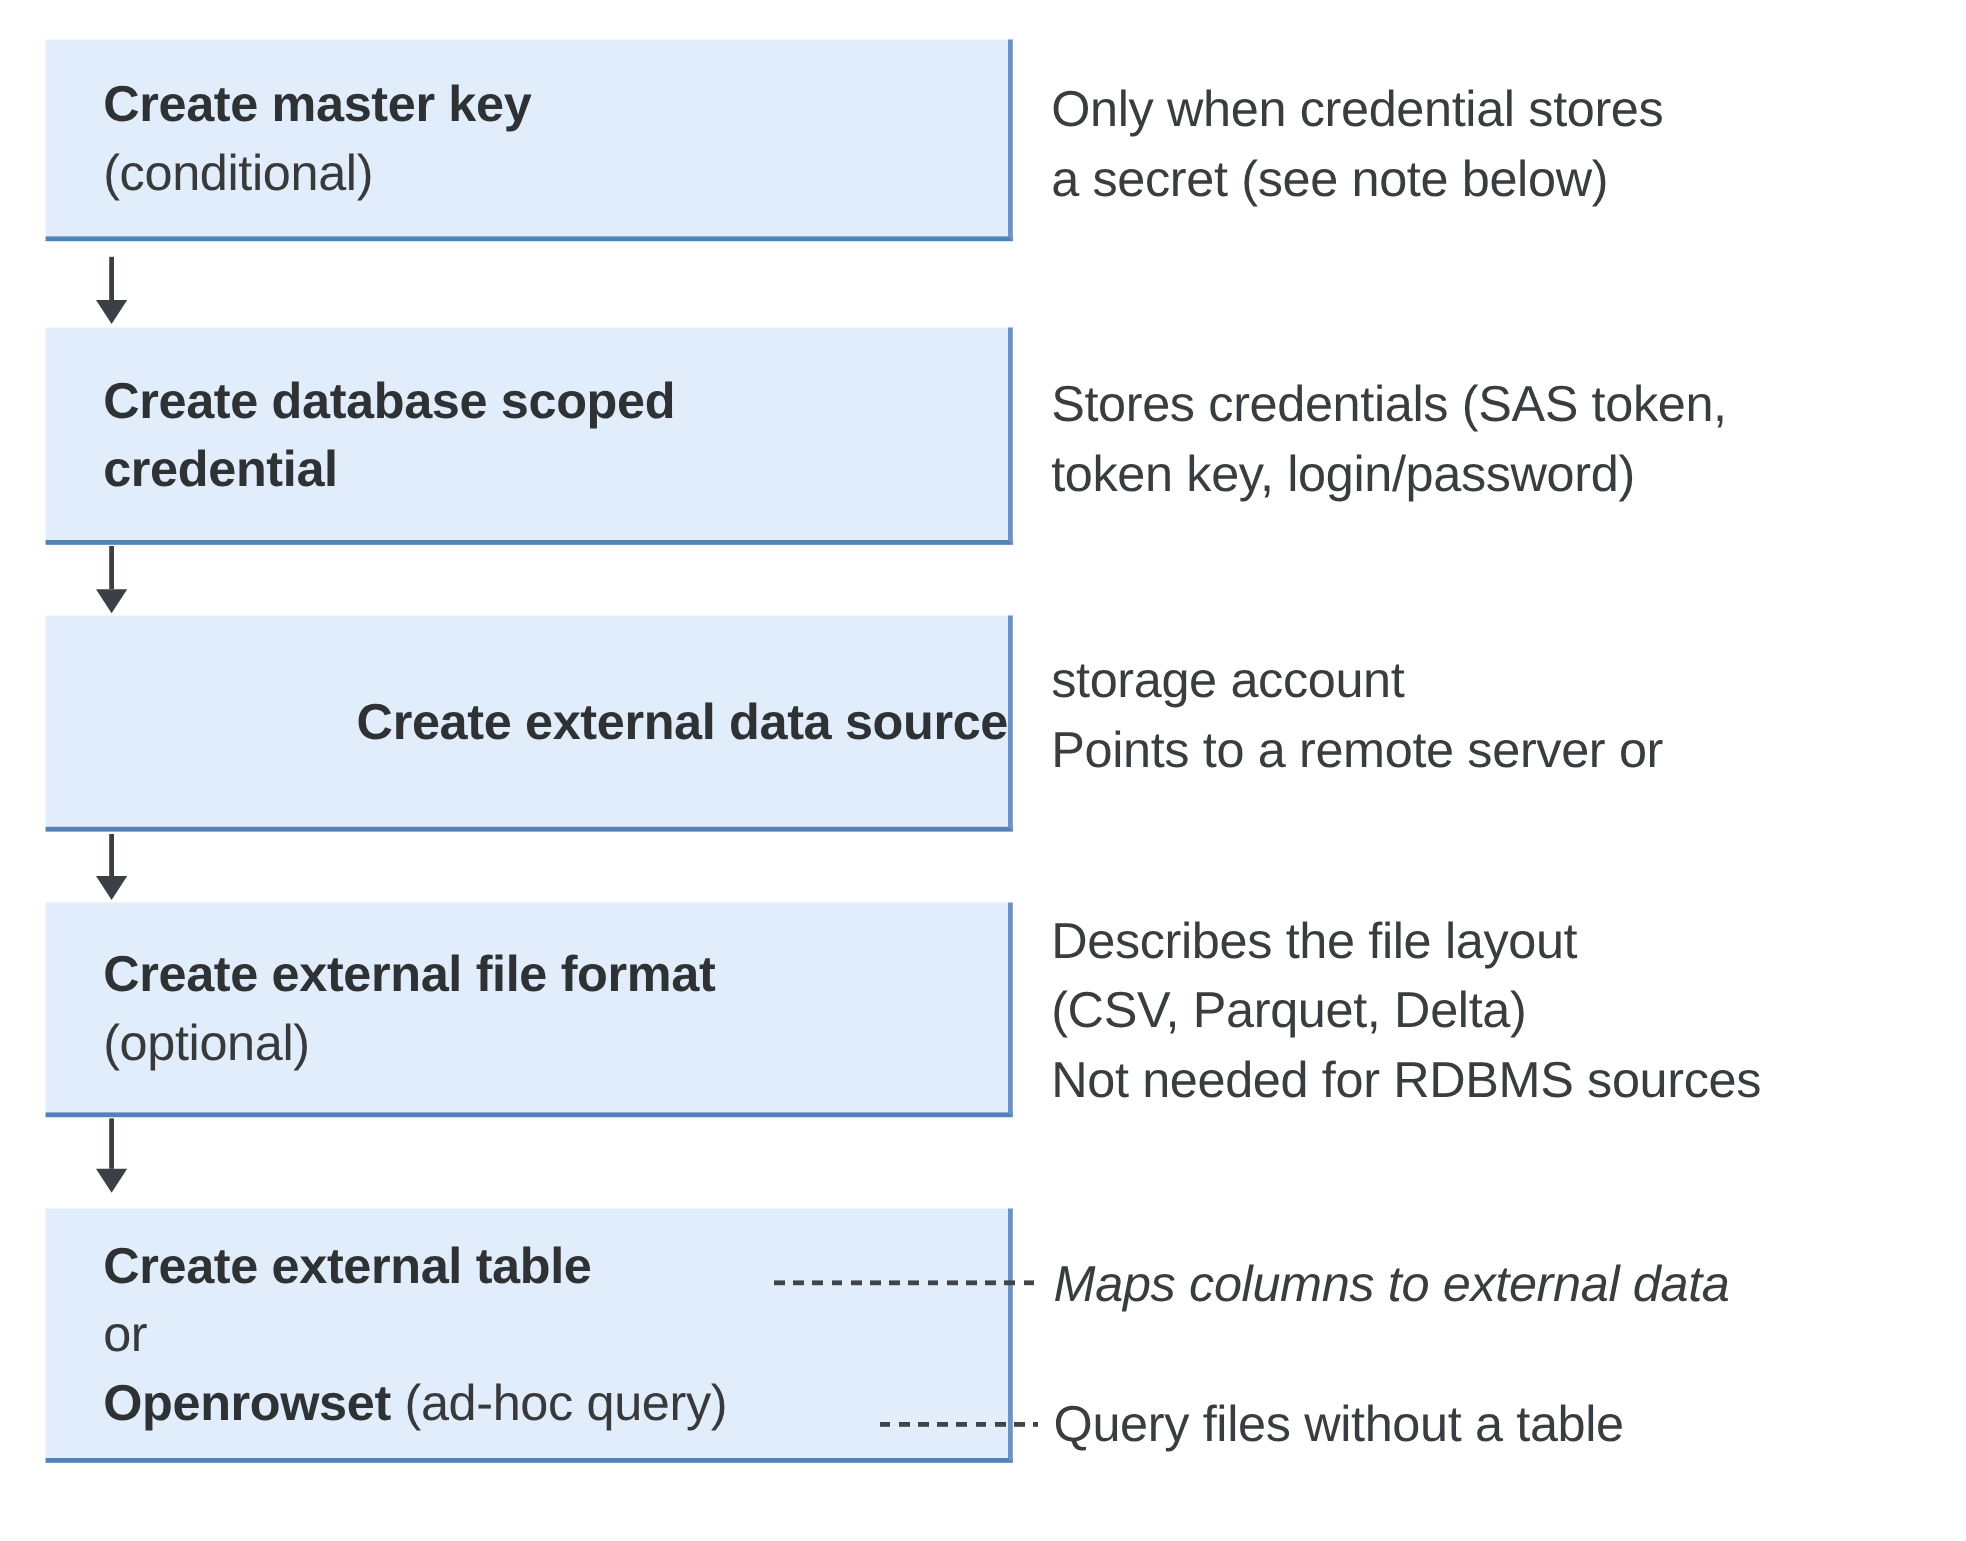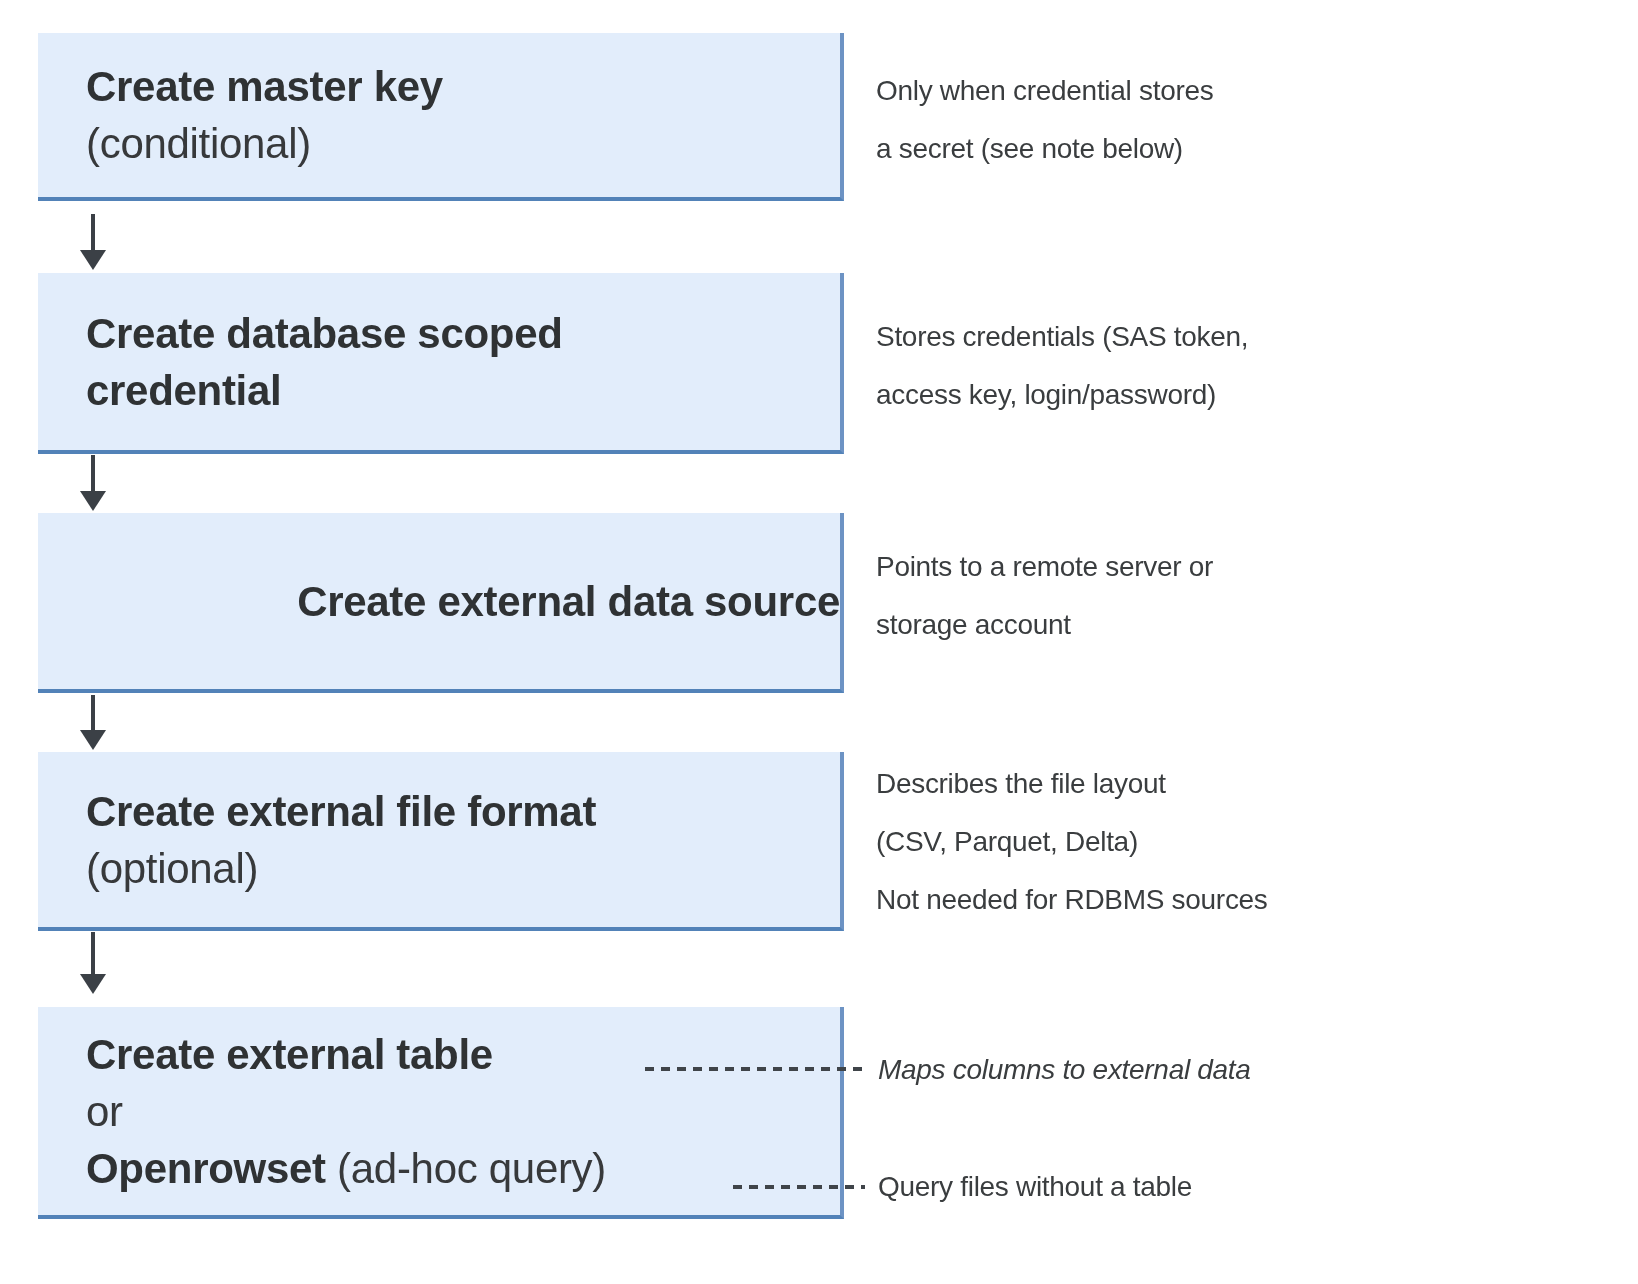--- a/index.html
+++ b/index.html
@@ -35,21 +35,21 @@
     font-weight: 700;
     color: var(--title-color, #2f3234);
   }
   .t-reg {
     font-weight: 400;
     color: var(--text-color, #37393b);
   }
   .note {
     position: absolute;
     left: 876px;
-    font-size: 28px;
+    font-size: 42px;
     line-height: 58px;
     color: var(--note-color, #3a3d3f);
     white-space: nowrap;
     letter-spacing: -0.3px;
   }
   .arrow {
     position: absolute;
     left: 80px;
     width: 26px;
   }
@@ -130,26 +130,26 @@
   <div class="dash" style="left:645px; top:1067px; width:220px;"></div>
   <div class="dash" style="left:733px; top:1185px; width:132px;"></div>
 
   <div class="note" style="top:62px;">
     <div>Only when credential stores</div>
     <div>a secret (see note below)</div>
   </div>
 
   <div class="note" style="top:308px;">
     <div>Stores credentials (SAS token,</div>
-    <div>access key, login/password)</div>
+    <div>token key, login/password)</div>
   </div>
 
   <div class="note" style="top:538px;">
+    <div>storage account</div>
     <div>Points to a remote server or</div>
-    <div>storage account</div>
   </div>
 
   <div class="note" style="top:755px;">
     <div>Describes the file layout</div>
     <div>(CSV, Parquet, Delta)</div>
     <div>Not needed for RDBMS sources</div>
   </div>
 
   <div class="note" style="left:878px; top:1041px;font-style:italic;">Maps columns to external data</div>
   <div class="note" style="left:878px; top:1158px;">Query files without a table</div>

